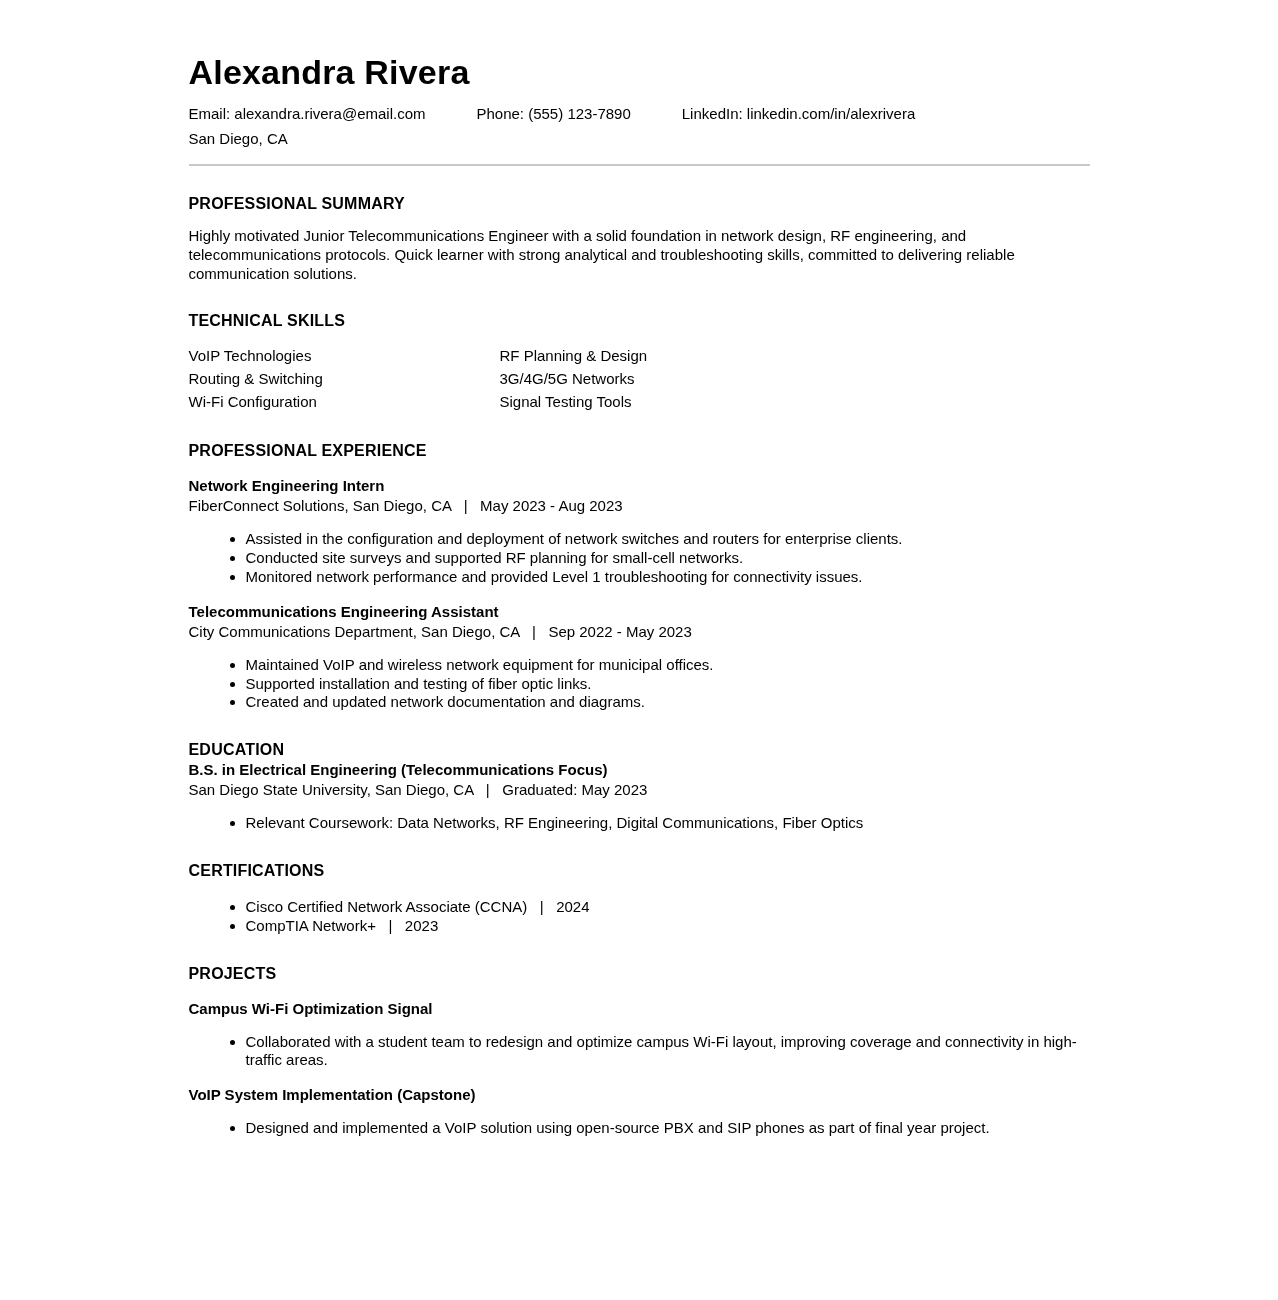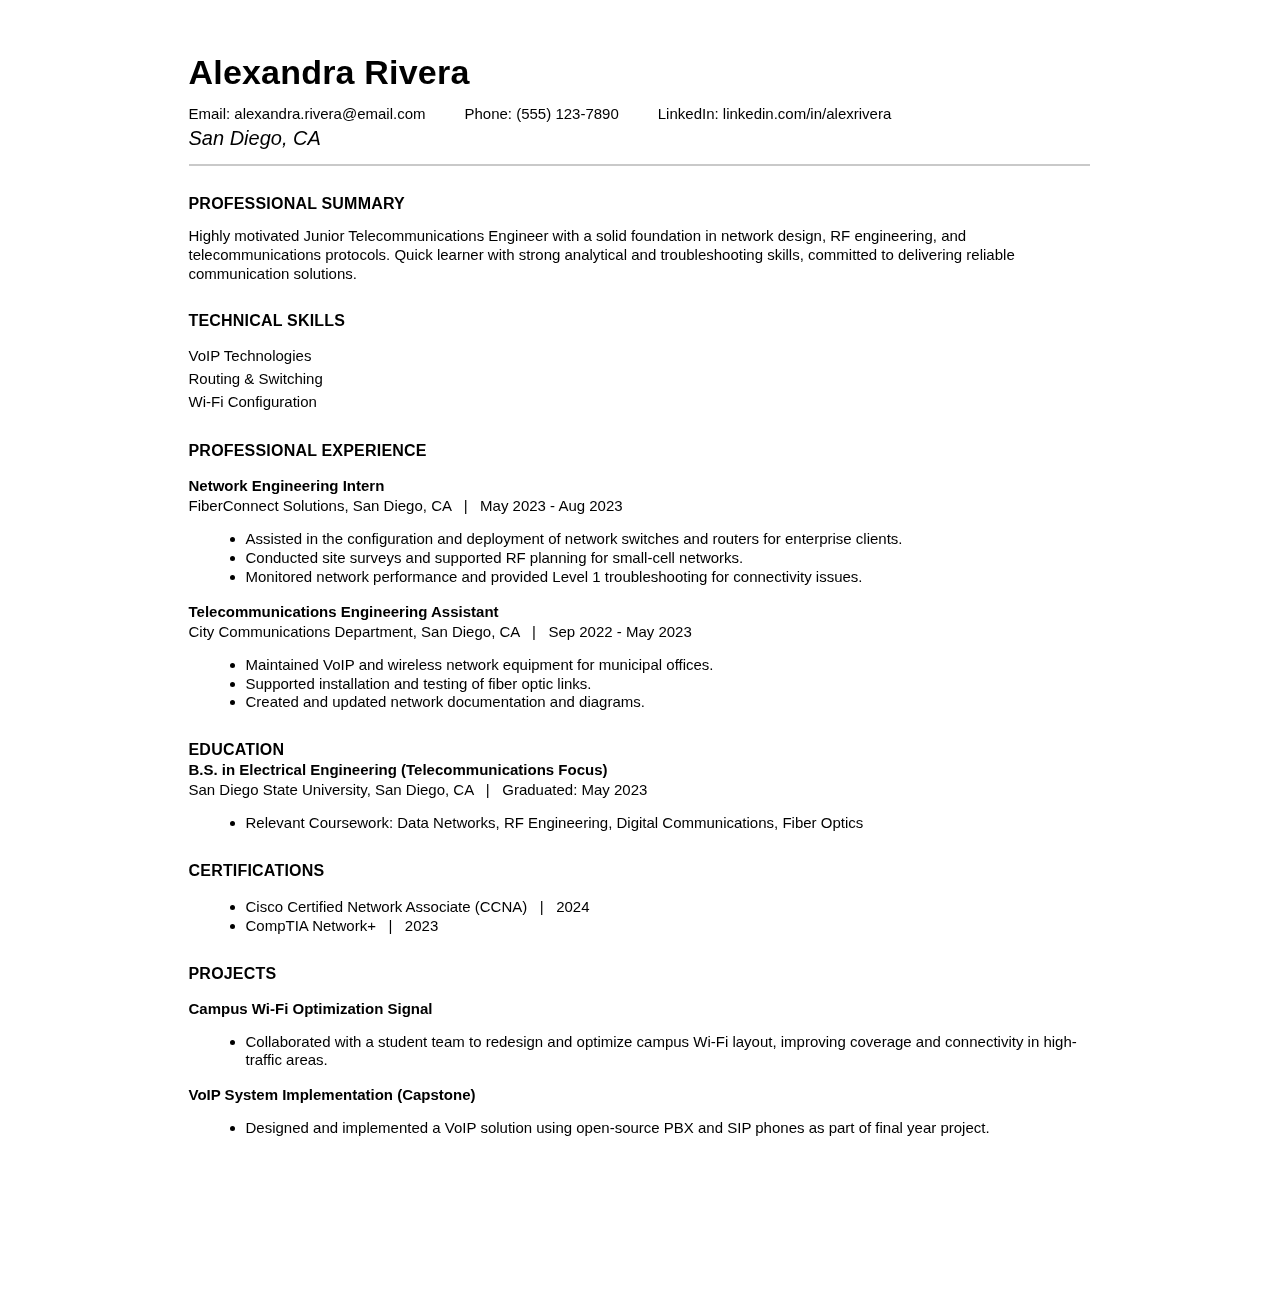--- a/index.html
+++ b/index.html
@@ -22,29 +22,28 @@
   }
   h1.name {
     font-size: 34px;
     line-height: 40px;
     font-weight: bold;
     margin: 0;
     letter-spacing: 0.2px;
   }
   .contact-row {
     display: flex;
-    gap: 39px;
+    gap: 51px;
     font-size: 15px;
     line-height: 25px;
     margin-top: 9px;
   }
   .location-row {
-    font-size: 20px;
+    font-size: 15px;
     line-height: 25px;
-    font-style: italic;
   }
   hr.header-divider {
     border: none;
     border-top: 2px solid #c9c9c9;
     margin: 13px 0 0 0;
   }
   h2.section-heading {
     font-size: 16px;
     line-height: 20px;
     font-weight: bold;
@@ -111,20 +110,25 @@
   </section>
 
   <section>
     <h2 class="section-heading">TECHNICAL SKILLS</h2>
     <div class="skills-grid">
       <div class="skill-col">
         <div class="skill-item">VoIP Technologies</div>
         <div class="skill-item">Routing &amp; Switching</div>
         <div class="skill-item">Wi-Fi Configuration</div>
       </div>
+      <div class="skill-col">
+        <div class="skill-item">RF Planning &amp; Design</div>
+        <div class="skill-item">3G/4G/5G Networks</div>
+        <div class="skill-item">Signal Testing Tools</div>
+      </div>
     </div>
   </section>
 
   <section>
     <h2 class="section-heading">PROFESSIONAL EXPERIENCE</h2>
 
     <div class="job">
       <div class="item-title">Network Engineering Intern</div>
       <div class="item-meta">FiberConnect Solutions, San Diego, CA   |   May 2023 - Aug 2023</div>
       <ul class="bullet-list">

